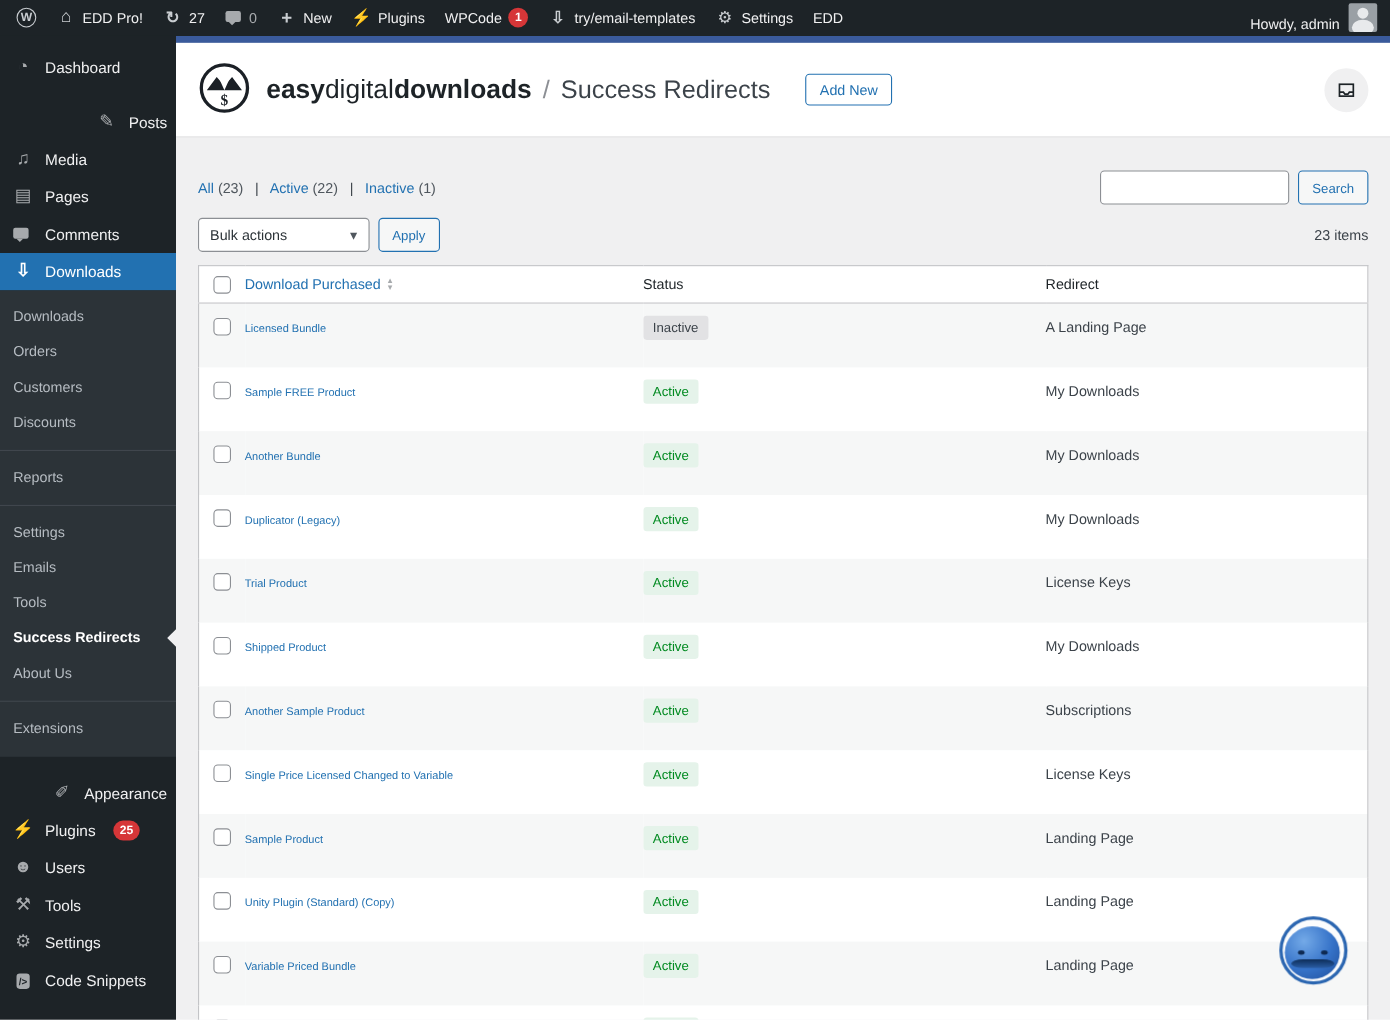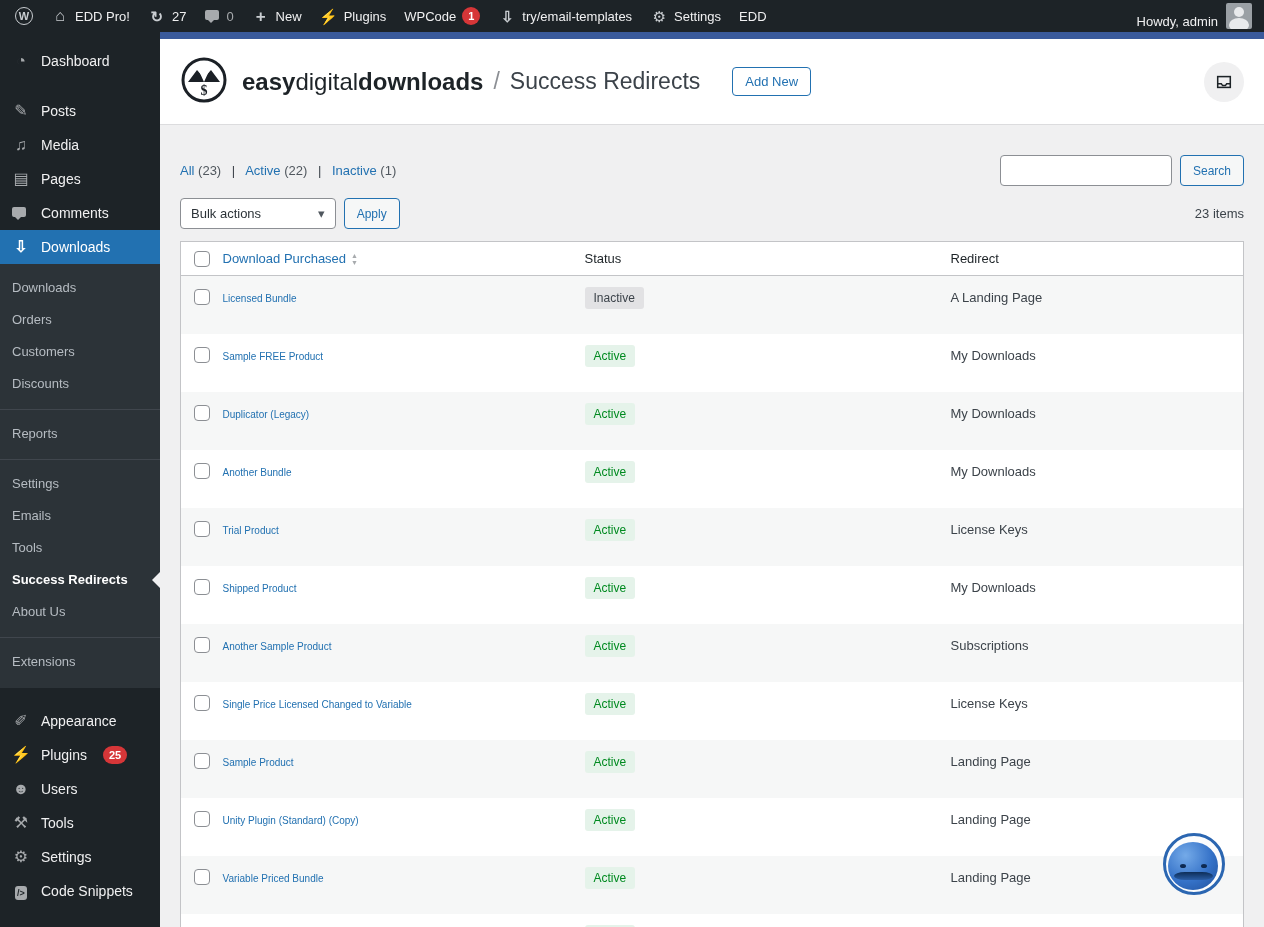--- a/index.html
+++ b/index.html
@@ -58,21 +58,21 @@
   
   #sidebar {
     position:fixed; top:32px; left:0; bottom:0; width:160px; z-index:50;
     background:#1d2327; color:#f0f0f1; font-size:14px; padding-top:12px;
   }
   .menu-item { display:flex; align-items:center; gap:10px; padding:8px 8px 8px 11px; cursor:pointer; line-height:18px; }
   .menu-item .gi { color:#a7aaad; width:20px; font-size:16px; }
   .menu-item .g-comments { color:#a7aaad; }
   .is-true { background:#2271b1; color:#fff; }
   .is-true .gi { color:#fff; }
-  .gp-true { margin-top:16px; }
+  .gp-true { margin-top:16px;justify-content:flex-end; }
   .mutitem-true, .mutitem-true .gi::before { color:#a7aaad; }
   .submenu { background:#2c3338; color:#b6bcc2; font-size:13px; padding:8px 0 10px; }
   .submenu-item { padding:7px 12px; cursor:pointer; position:relative; line-height:18px; }
   .cur-true { color:#fff; font-weight:700; }
   .cur-true::after {
     content:""; position:absolute; right:0; top:50%; margin-top:-8px;
     border:8px solid transparent; border-right-color:#f0f0f1;
   }
   .div-true { border-top:1px solid #40464d; margin-top:9px; padding-top:15px; }
 
@@ -416,29 +416,29 @@
               <div class="cb"></div>
             </td>
             <td><a href="#" class="row-title">Sample FREE Product</a></td>
             <td><span class="badge badge-active">Active</span></td>
             <td><span class="redirect-val">My Downloads</span></td>
           </tr>
           <tr>
             <td>
               <div class="cb"></div>
             </td>
+            <td><a href="#" class="row-title">Another Bundle</a></td>
+            <td><span class="badge badge-active">Active</span></td>
+            <td><span class="redirect-val">My Downloads</span></td>
+          </tr>
+          <tr>
+            <td>
+              <div class="cb"></div>
+            </td>
             <td><a href="#" class="row-title">Duplicator (Legacy)</a></td>
-            <td><span class="badge badge-active">Active</span></td>
-            <td><span class="redirect-val">My Downloads</span></td>
-          </tr>
-          <tr>
-            <td>
-              <div class="cb"></div>
-            </td>
-            <td><a href="#" class="row-title">Another Bundle</a></td>
             <td><span class="badge badge-active">Active</span></td>
             <td><span class="redirect-val">My Downloads</span></td>
           </tr>
           <tr>
             <td>
               <div class="cb"></div>
             </td>
             <td><a href="#" class="row-title">Trial Product</a></td>
             <td><span class="badge badge-active">Active</span></td>
             <td><span class="redirect-val">License Keys</span></td>

